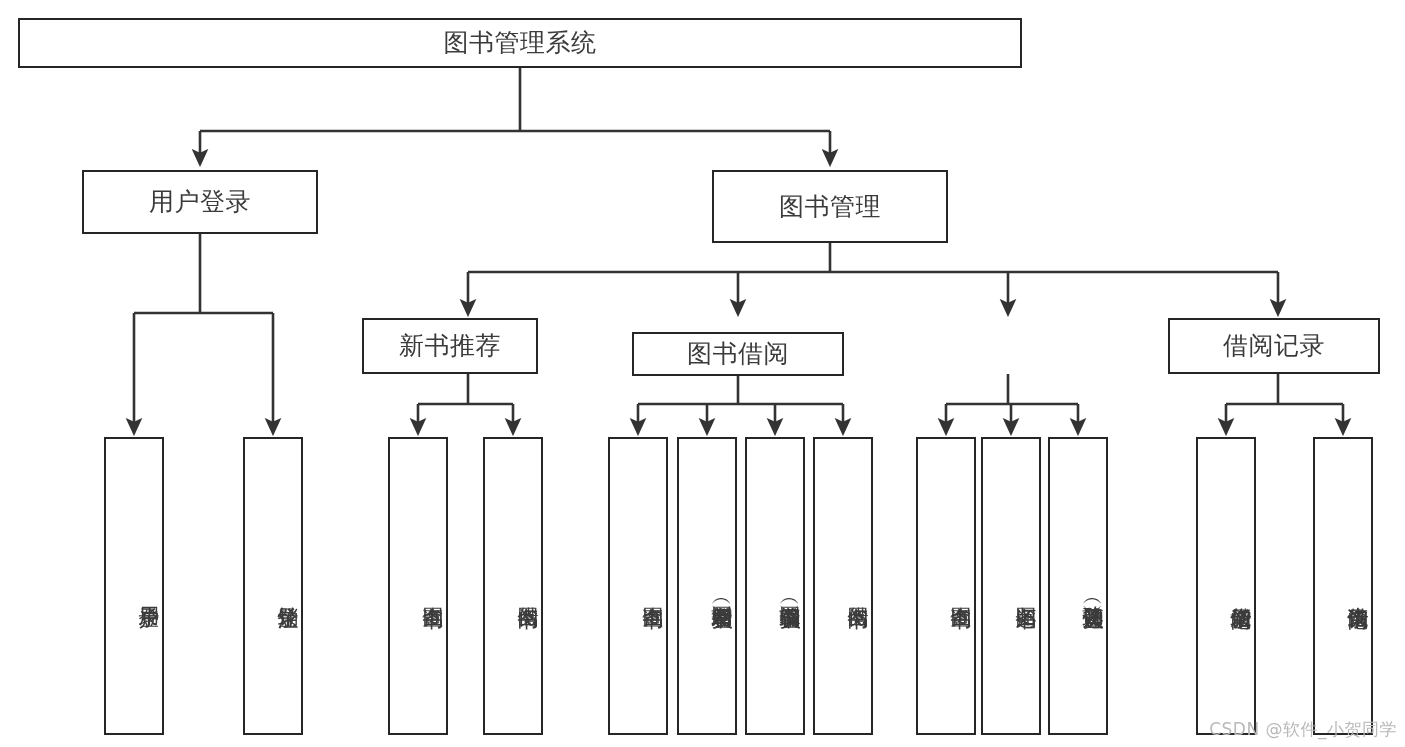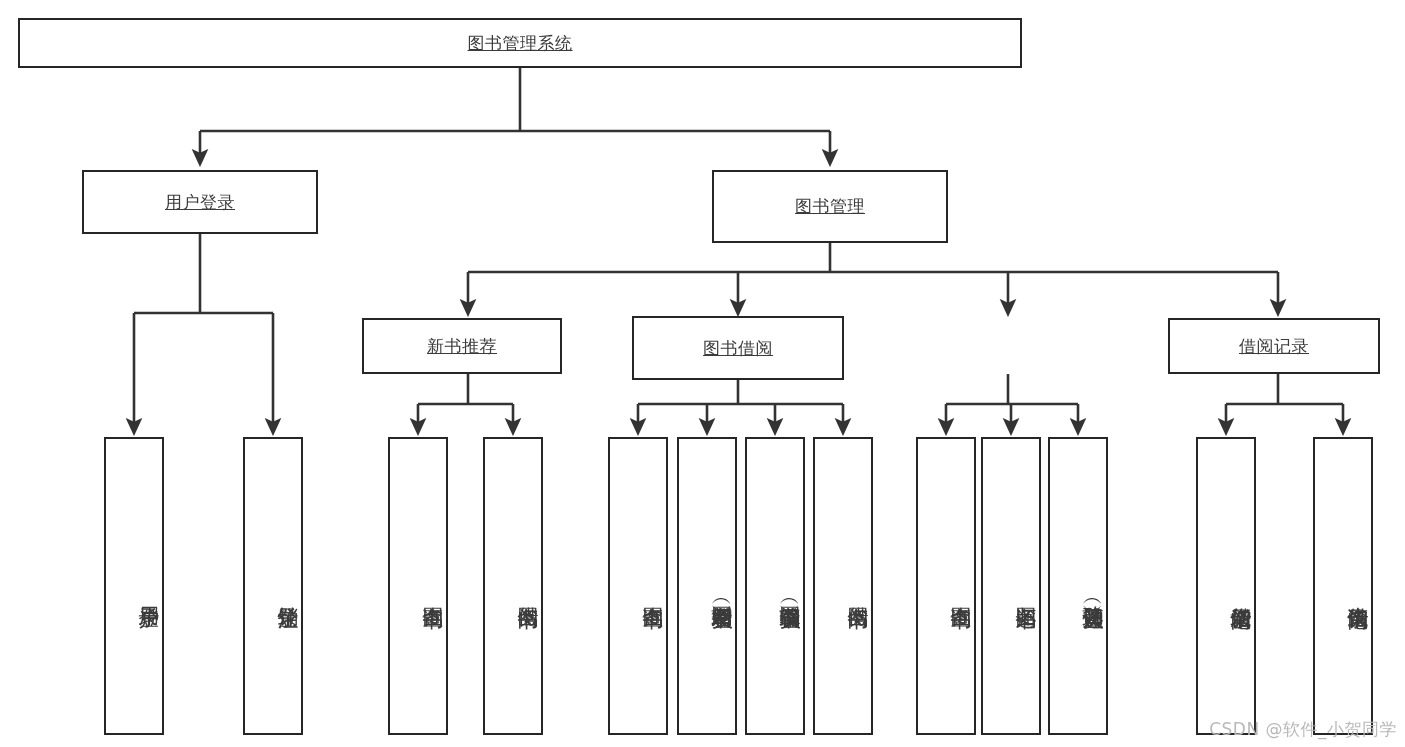--- a/index.html
+++ b/index.html
@@ -29,23 +29,22 @@
     box-sizing: border-box;
     border: 2px solid #262626;
     background: #ffffff;
     display: flex;
     align-items: center;
     justify-content: center;
     color: #3b3b3b;
     letter-spacing: 0.5px;
   }
   .node.horiz {
-    font-size: 17px;
+    font-size: 25px;
     line-height: 1.2;
-    text-decoration: underline;
   }
   .node.vert {
     writing-mode: vertical-rl;
     text-orientation: upright;
     font-size: 21px;
     line-height: 1.25;
     padding-top: 10px;
     align-items: flex-start;
     justify-content: center;
     text-align: start;
@@ -118,22 +117,22 @@
       <path d="M 1226 404 L 1226 427" marker-end="url(#arrow)"></path>
       <path d="M 1343 404 L 1343 427" marker-end="url(#arrow)"></path>
     </g>
   </svg>
 
   <div class="node horiz" id="node-root" style="left: 18px; top: 18px; width: 1004px; height: 50px;">图书管理系统</div>
 
   <div class="node horiz" id="node-l2-0" style="left: 82px; top: 170px; width: 236px; height: 64px;">用户登录</div>
   <div class="node horiz" id="node-l2-1" style="left: 712px; top: 170px; width: 236px; height: 73px;">图书管理</div>
 
-  <div class="node horiz" id="node-l3-0" style="left: 362px; top: 318px; width: 200px; height: 56px; text-align: center;">新书推荐</div>
-  <div class="node horiz" id="node-l3-1" style="left: 632px; top: 316px; width: 212px; height: 64px;">图书借阅</div>
+  <div class="node horiz" id="node-l3-0" style="left: 362px; top: 318px; width: 176px; height: 56px; text-align: center;">新书推荐</div>
+  <div class="node horiz" id="node-l3-1" style="left: 632px; top: 332px; width: 212px; height: 44px;">图书借阅</div>
   <div class="node horiz" id="node-l3-3" style="left: 1168px; top: 318px; width: 212px; height: 56px;">借阅记录</div>
 
   <div class="node vert" id="leaf-0" style="left: 104px; top: 437px; width: 60px; height: 298px;">
       <span class="vlabel">用户登录</span>
     </div>
   <div class="node vert" id="leaf-1" style="left: 243px; top: 437px; width: 60px; height: 298px;">
       <span class="vlabel">注销登录</span>
     </div>
   <div class="node vert" id="leaf-2" style="left: 388px; top: 437px; width: 60px; height: 298px;">
       <span class="vlabel">查询图书</span>

